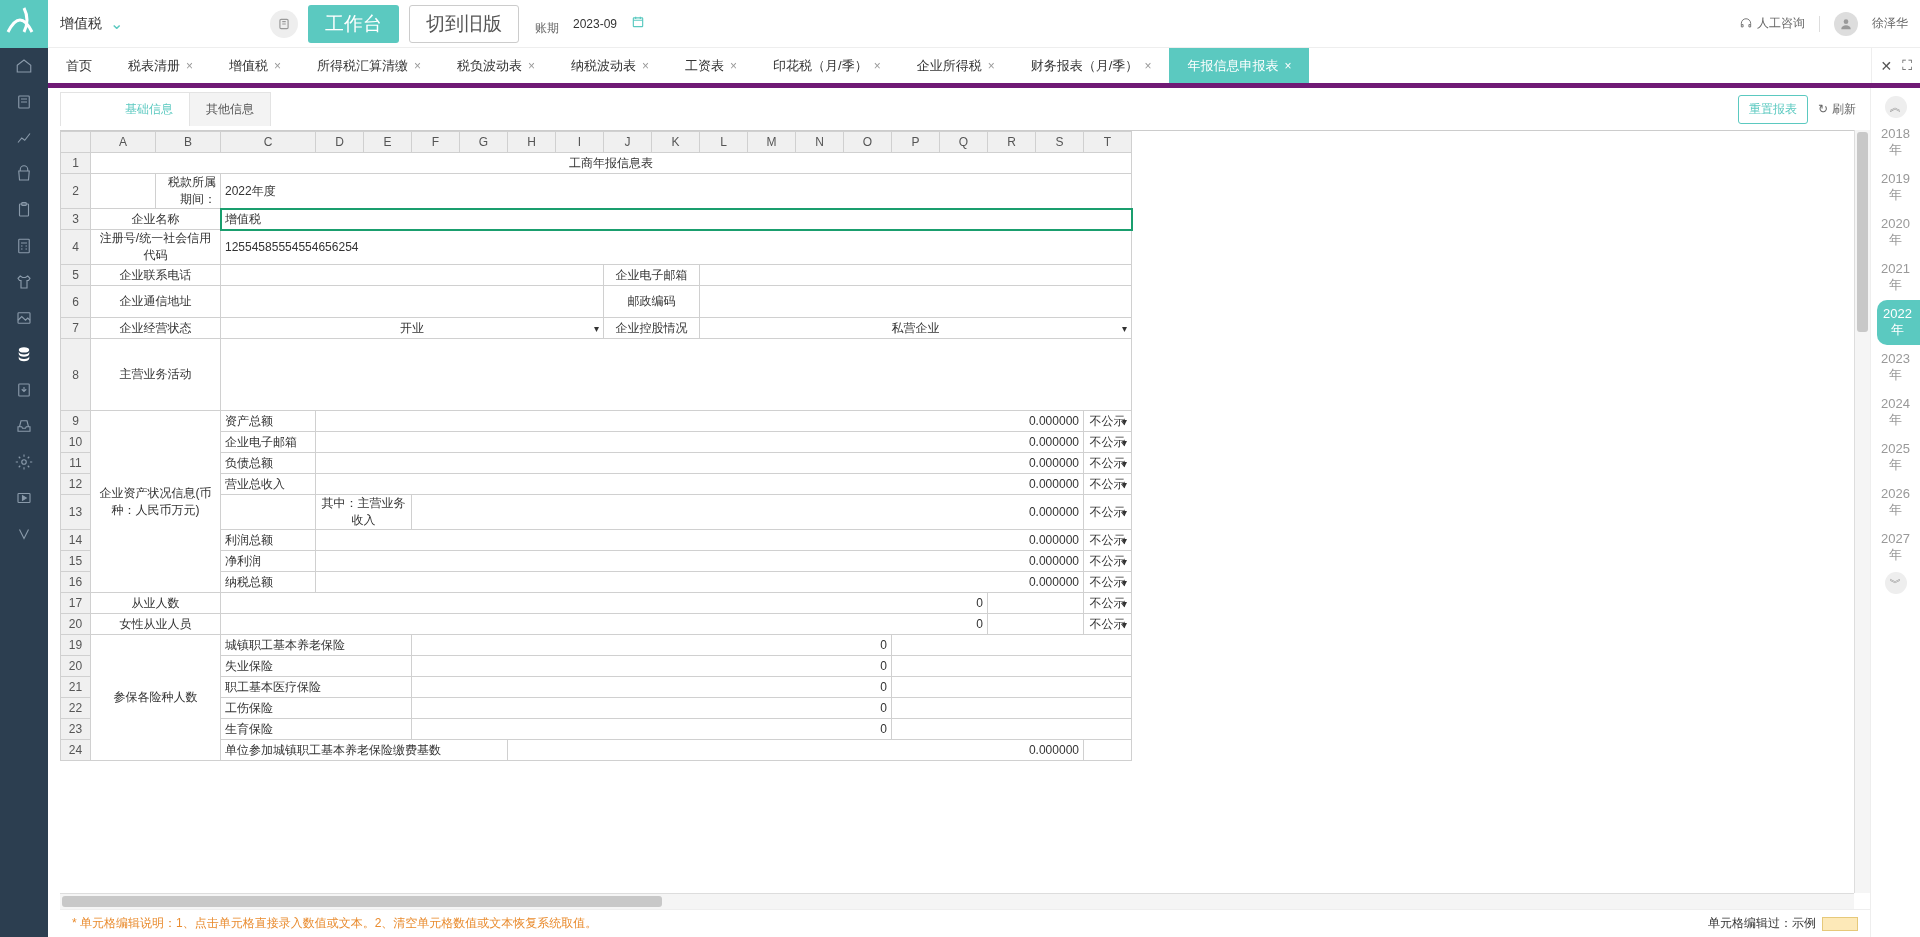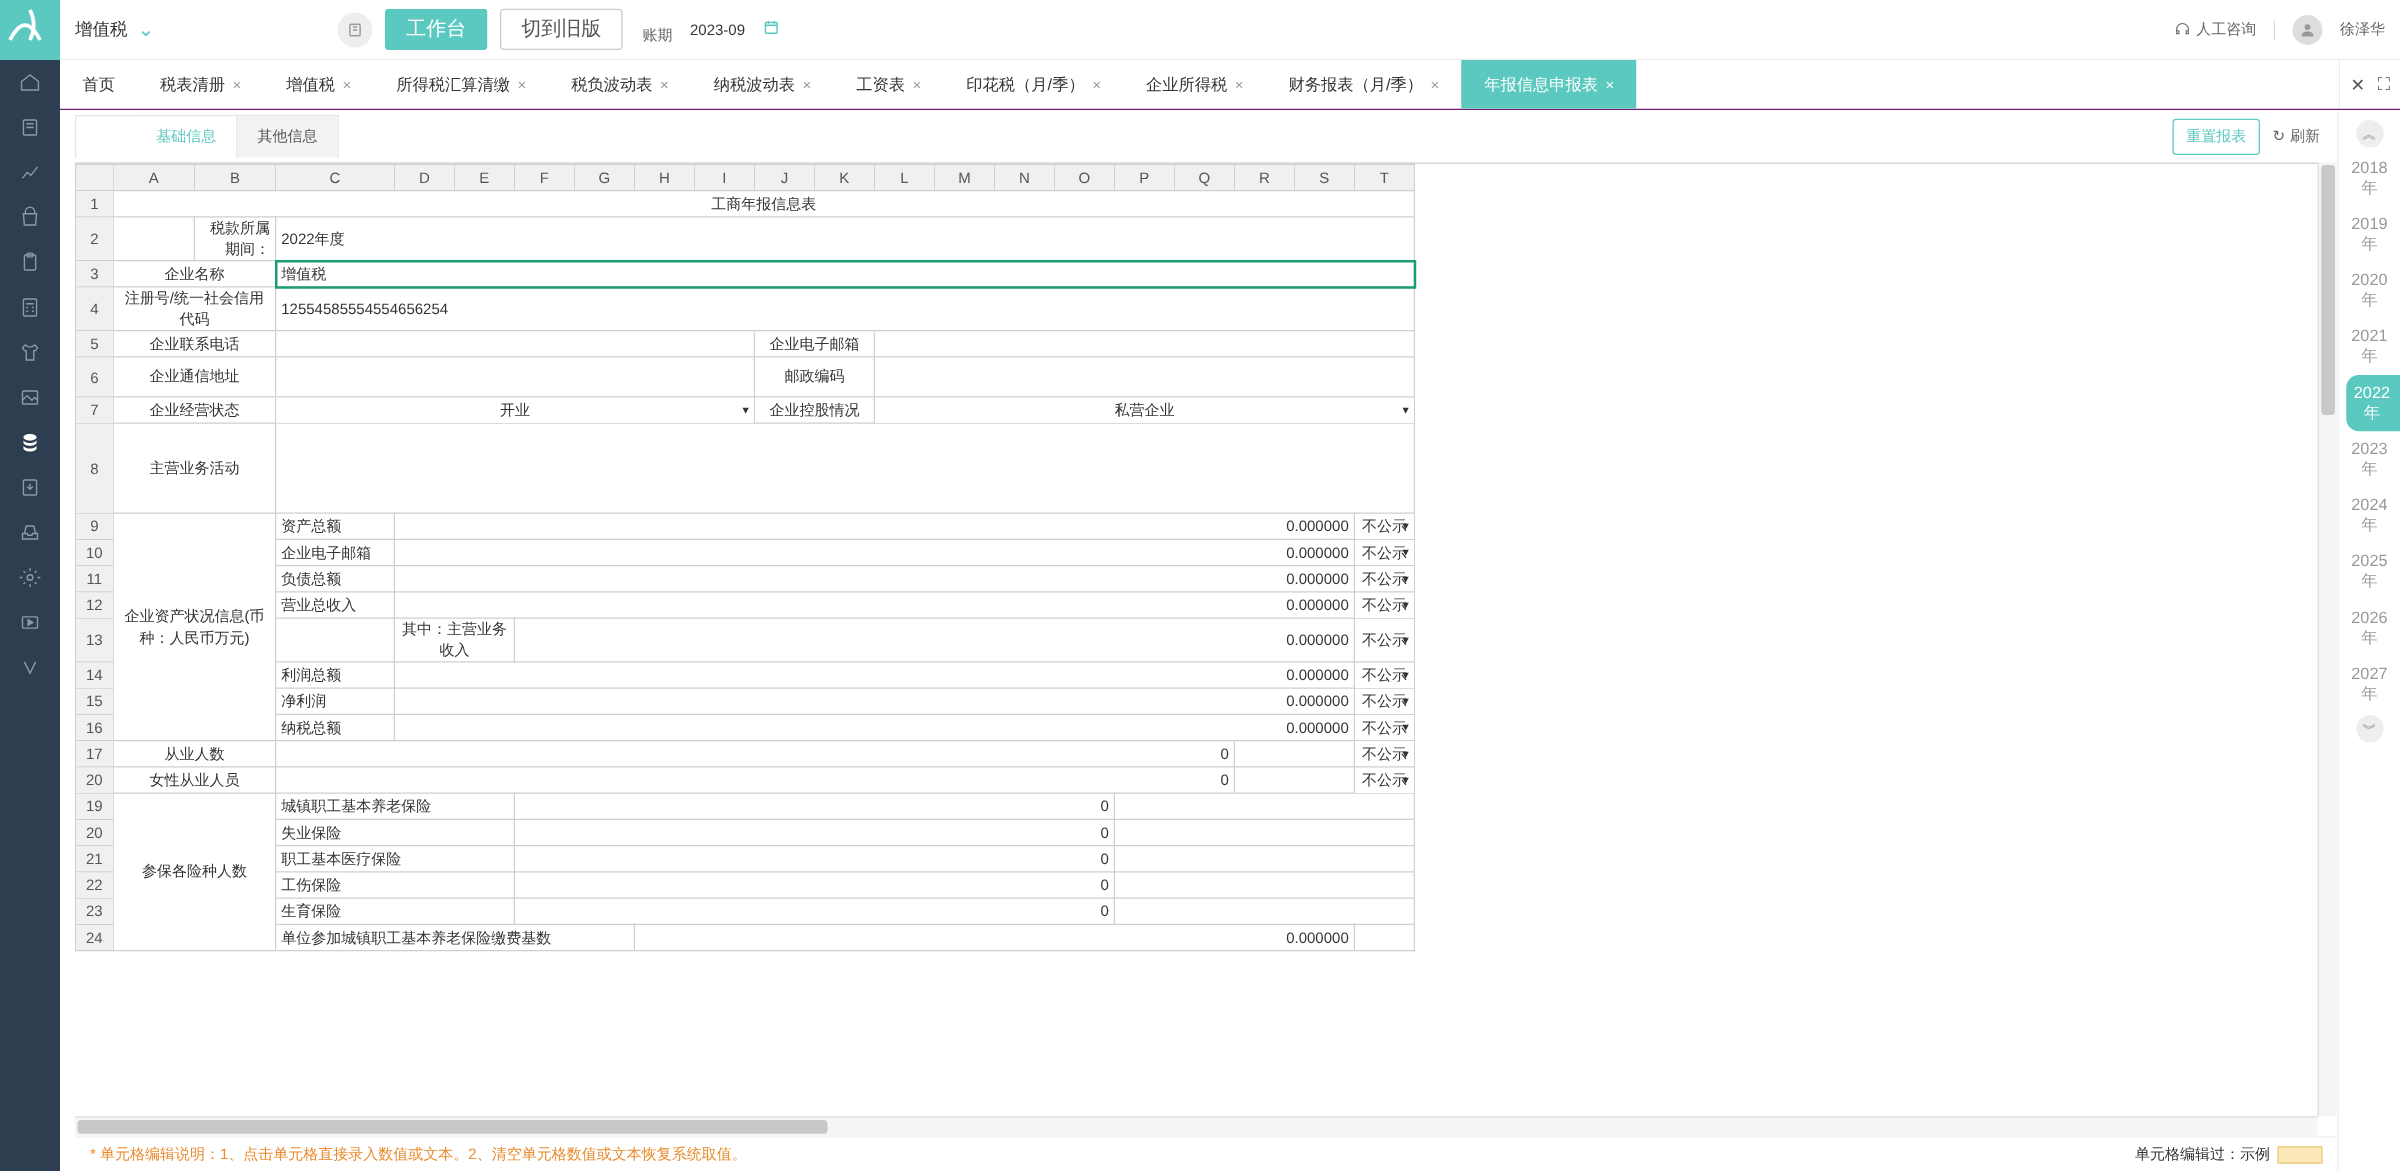--- a/index.html
+++ b/index.html
@@ -9,31 +9,31 @@
 .sidebar-logo { width: 48px; height: 48px; background: #5bc9c0; display: flex; align-items: center; justify-content: center; color: #fff; }
 .sidebar-icon { width: 48px; height: 36px; display: flex; align-items: center; justify-content: center; color: #8a9aaa; cursor: pointer; }
 .sidebar-icon.active { color: #fff; }
 .sidebar-icon svg { width: 18px; height: 18px; }
 .main { flex: 1; display: flex; flex-direction: column; min-width: 0; }
 .topbar { height: 48px; display: flex; align-items: center; padding: 0 12px; border-bottom: 1px solid #eee; gap: 10px; }
 .company-select { display: flex; align-items: center; gap: 8px; min-width: 200px; cursor: pointer; }
 .company-select .name { color: #333; font-size: 14px; }
 .company-select .chev { color: #5bc9c0; font-size: 16px; }
 .round-btn { width: 28px; height: 28px; border-radius: 50%; background: #eee; display:flex;align-items:center;justify-content:center;color:#999;cursor:pointer; }
-.btn { padding: 5px 16px; border-radius: 3px; cursor: pointer; font-size: 16px; border: 1px solid transparent; text-align: center; }
+.btn { padding: 5px 16px; border-radius: 3px; cursor: pointer; font-size: 19px; border: 1px solid transparent; text-align: center; }
 .btn-primary { background: #5bc9c0; color: #fff; }
 .btn-outline { background: #fff; border: 1px solid #ccc; color: #555; }
 .period-label { color: #666; margin-left: 6px; margin-top: 10px; }
 .period-val { color: #333; margin-left: 4px; }
 .cal-icon { color: #5bc9c0; margin-left: 4px; }
 .top-spacer { flex: 1; }
 .top-right { display: flex; align-items: center; gap: 14px; color: #666; }
 .avatar { width: 24px; height: 24px; border-radius: 50%; background: #ddd; display:inline-flex;align-items:center;justify-content:center;color:#999; }
 .divider-v { width:1px; height:16px; background:#ddd; }
-.tabs-row { height: 40px; display:flex; align-items:stretch; border-bottom: 1px solid #701a75; position: relative; }
+.tabs-row { height: 40px; display:flex; align-items:stretch; border-bottom: 5px solid #701a75; position: relative; }
 .tabs { display:flex; align-items:stretch; overflow-x:auto; flex:1; }
 .tab { display:flex; align-items:center; padding: 0 18px; cursor:pointer; color:#333; white-space:nowrap; font-size:13px; gap:6px; }
 .tab.active { background:#5bc9c0; color:#fff; }
 .tab .x { color:#999; font-size:12px; }
 .tab.active .x { color:#fff; }
 .tabs-ctrl { display:flex; align-items:center; padding:0 8px; gap:10px; border-left:1px solid #eee; }
 .tabs-ctrl span { cursor:pointer; color:#555; font-size:14px; }
 .panel { flex:1; display:flex; min-height:0; }
 .panel-main { flex:1; display:flex; flex-direction:column; min-width:0; padding: 0 0 0 12px; }
 .subtab-row { display:flex; align-items:center; height:42px; }

